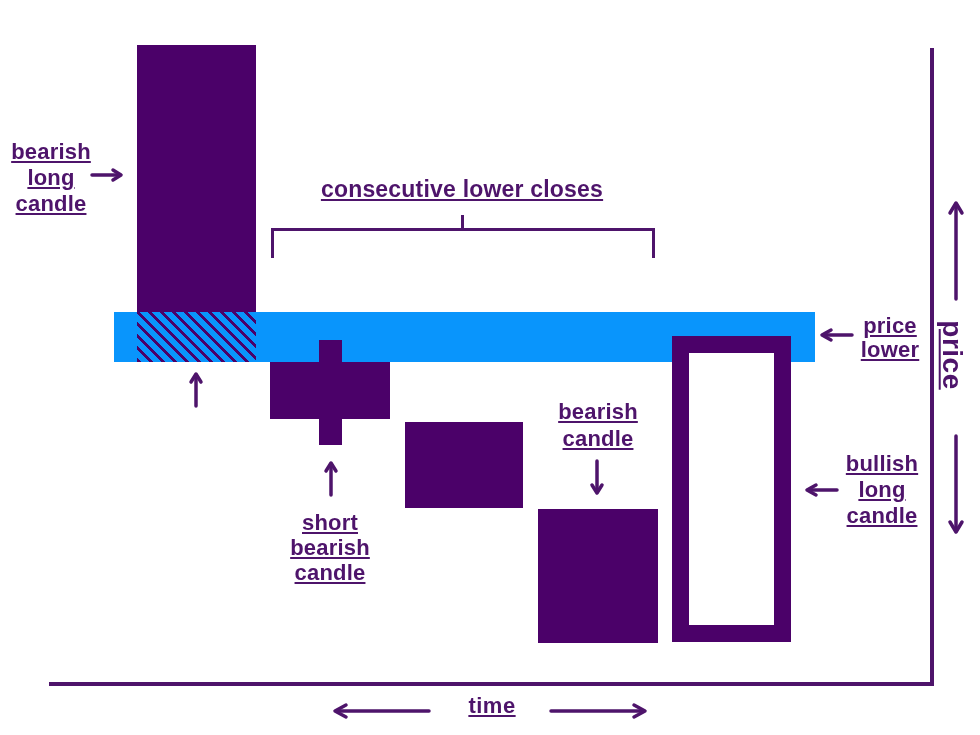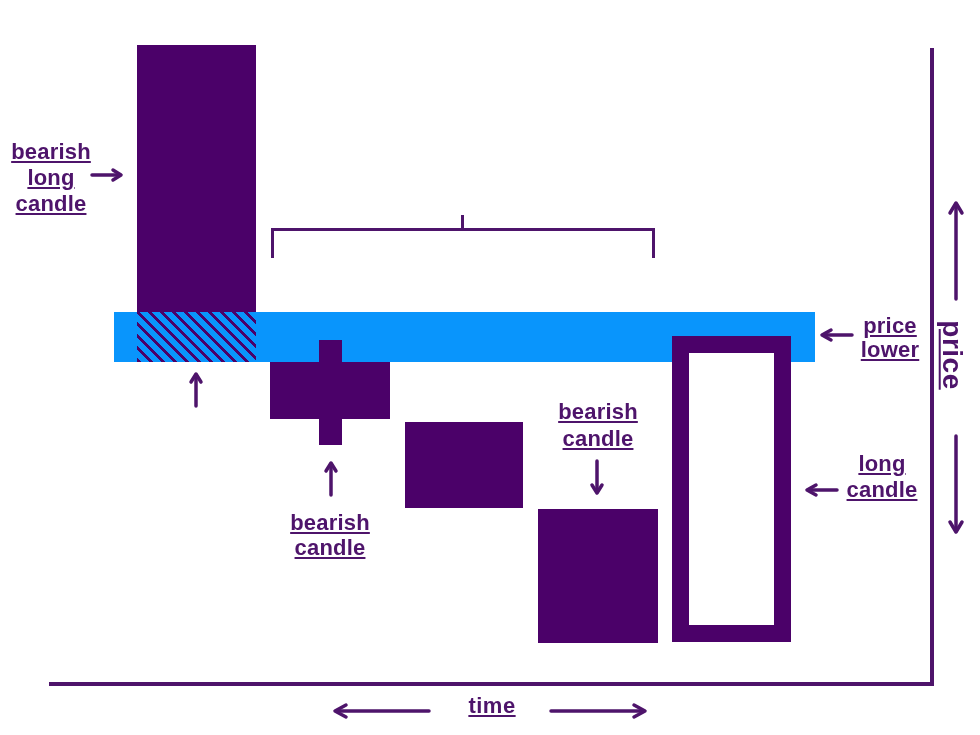--- a/index.html
+++ b/index.html
@@ -88,36 +88,39 @@
   <div class="brk br-c"></div>
 
   <div class="lbl lbl-blc">
     <div>bearish</div>
     <div>long</div>
     <div>candle</div>
   </div>
 
 
   <div class="lbl lbl-short">
+    <div>short</div>
     <div>bearish</div>
     <div>candle</div>
   </div>
 
+  <div class="lbl lbl-clc">consecutive lower closes</div>
 
   <div class="lbl lbl-bc">
     <div>bearish</div>
     <div>candle</div>
   </div>
 
   <div class="lbl lbl-pb">
     <div>price</div>
     <div>lower</div>
   </div>
 
   <div class="lbl lbl-bull">
+    <div>bullish</div>
     <div>long</div>
     <div>candle</div>
   </div>
 
   <div class="lbl lbl-price">
     <div>price</div>
   </div>
 
   <div class="lbl lbl-time">time</div>
 

